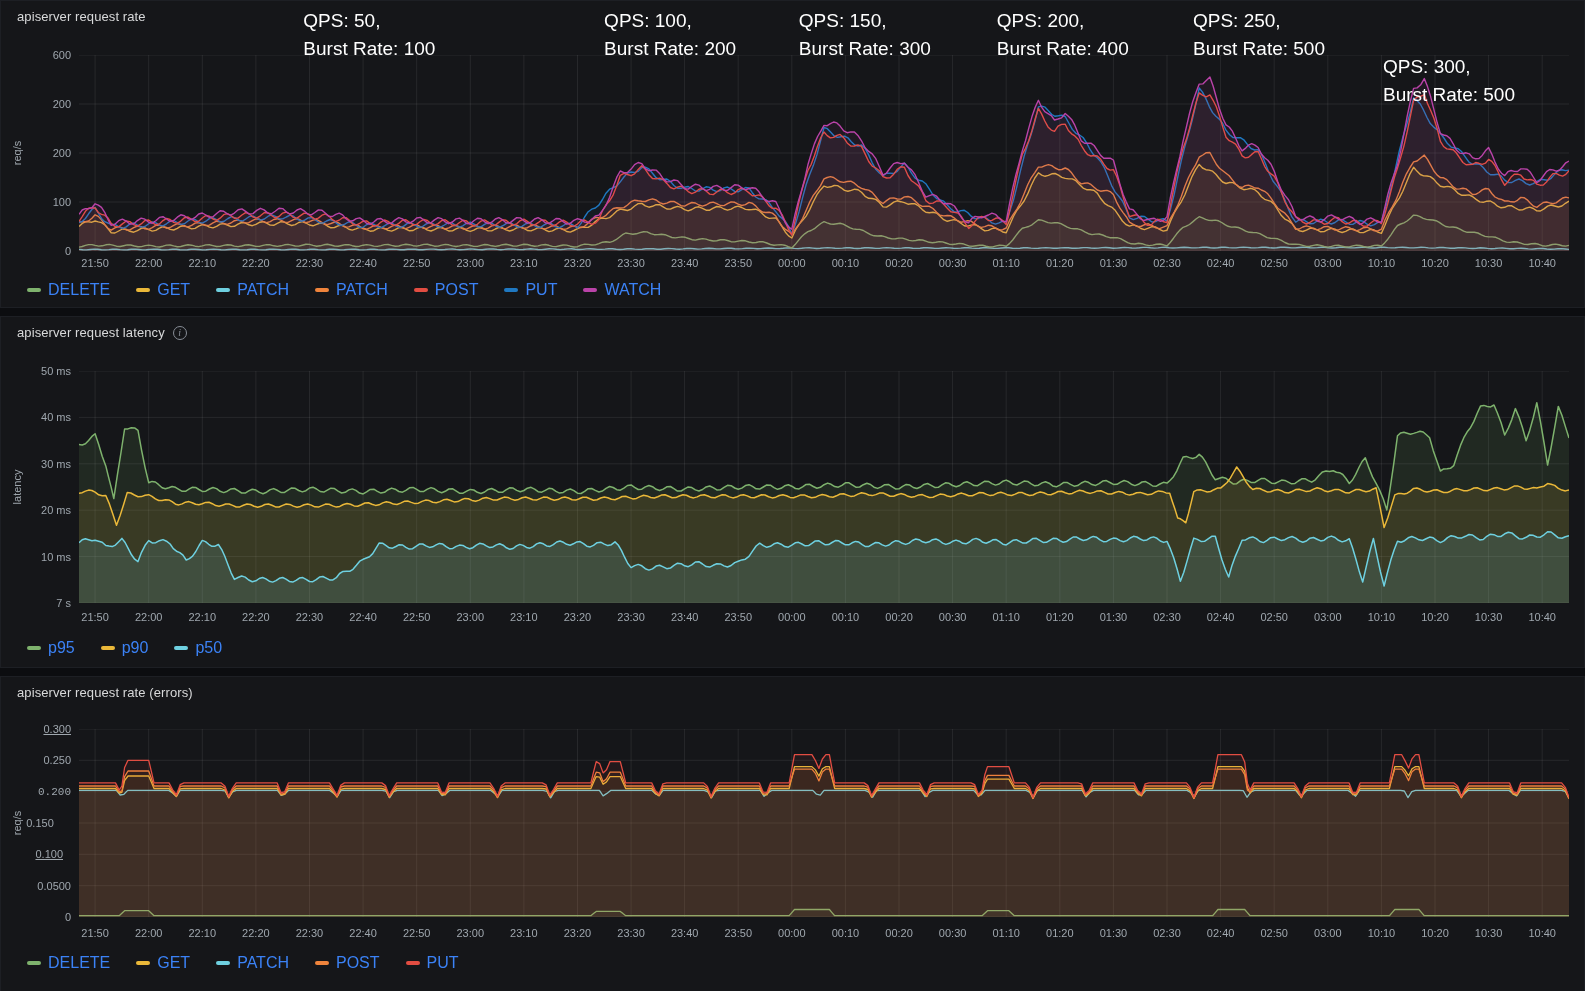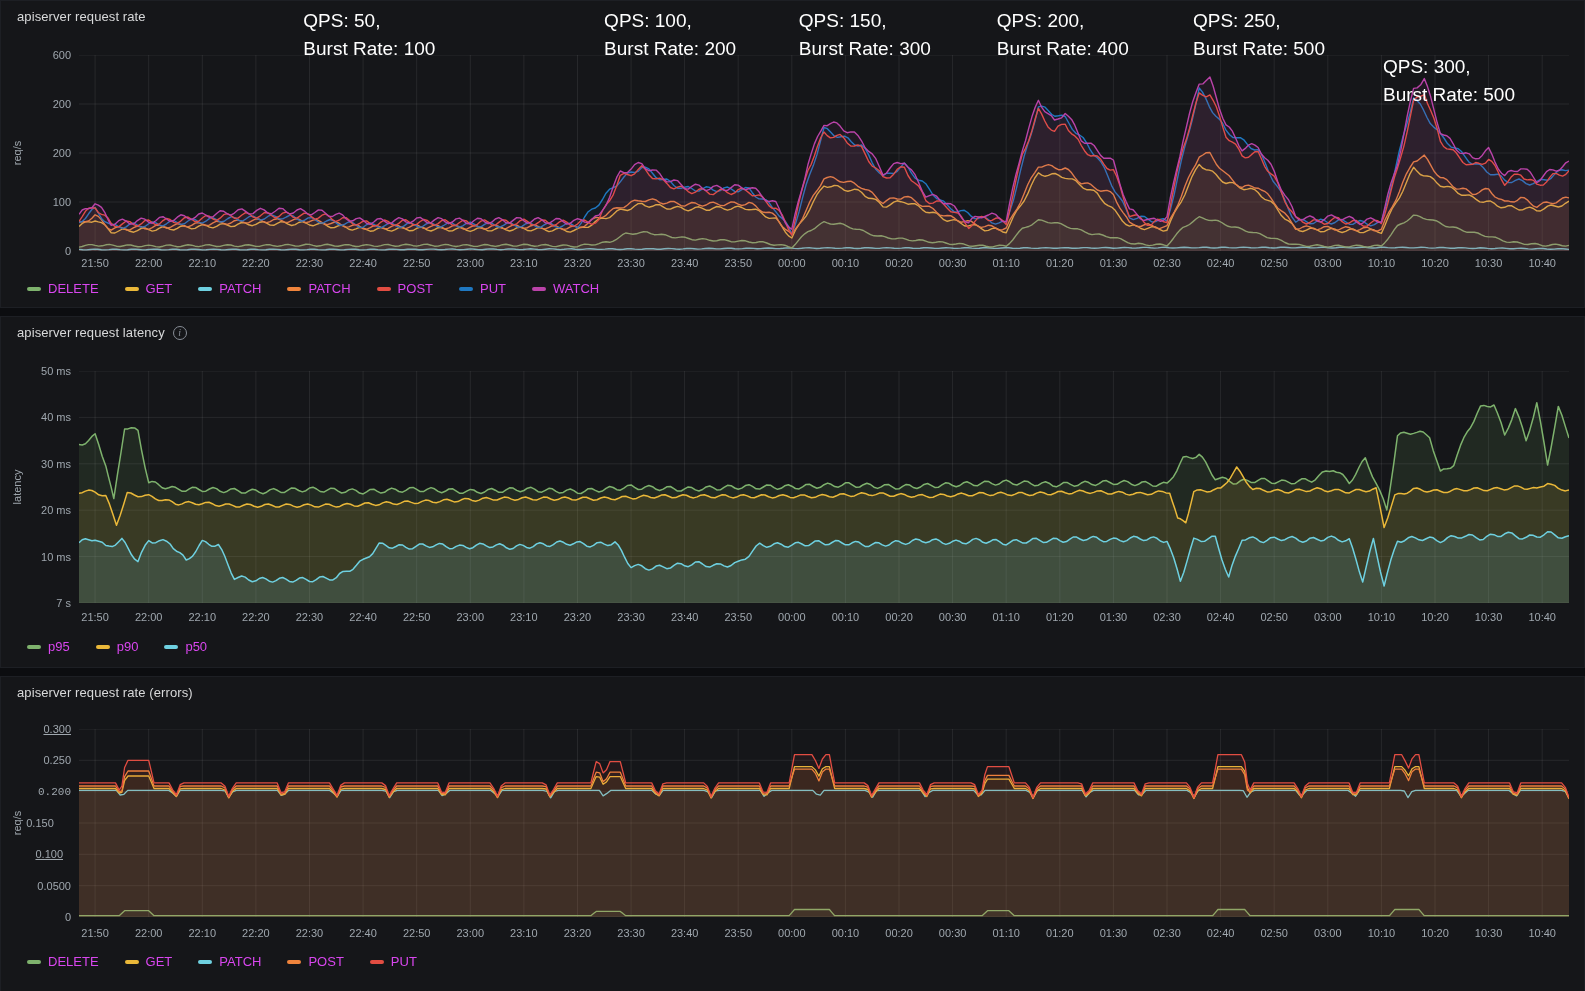--- a/index.html
+++ b/index.html
@@ -24,21 +24,21 @@
     font-size:10px;line-height:1;align-items:center;justify-content:center;
     font-family:"Liberation Serif", serif;font-style:italic;cursor:pointer;
   }
   .chart-svg{position:absolute;left:78px;display:block}
   .ytick{position:absolute;width:62px;text-align:right;font-size:11px;color:#9fa7ae;line-height:14px}
   .xtick{position:absolute;width:64px;text-align:center;font-size:11px;color:#9fa7ae;line-height:14px}
   .ylab{position:absolute;font-size:11px;color:#9fa7ae;transform:translate(-50%,-50%) rotate(-90deg);white-space:nowrap}
   .legend{position:absolute;left:26px;display:flex;gap:26px;align-items:center}
   .legend-item{display:flex;align-items:center;gap:7px;cursor:pointer}
   .swatch{width:14px;height:4px;border-radius:2px;display:inline-block}
-  .legend-label{font-size:13px;color:#d946ef}
+  .legend-label{font-size:16px;color:#3b82f6}
   .anno{position:absolute;color:#ffffff;font-size:19px;line-height:28px;white-space:nowrap;z-index:4;pointer-events:none}
 </style>
 </head>
 <body>
 
 <div class="dashboard">
 
   <section class="panel p0">
     <header class="panel-header">
       <h2 class="panel-title">apiserver request rate</h2>

